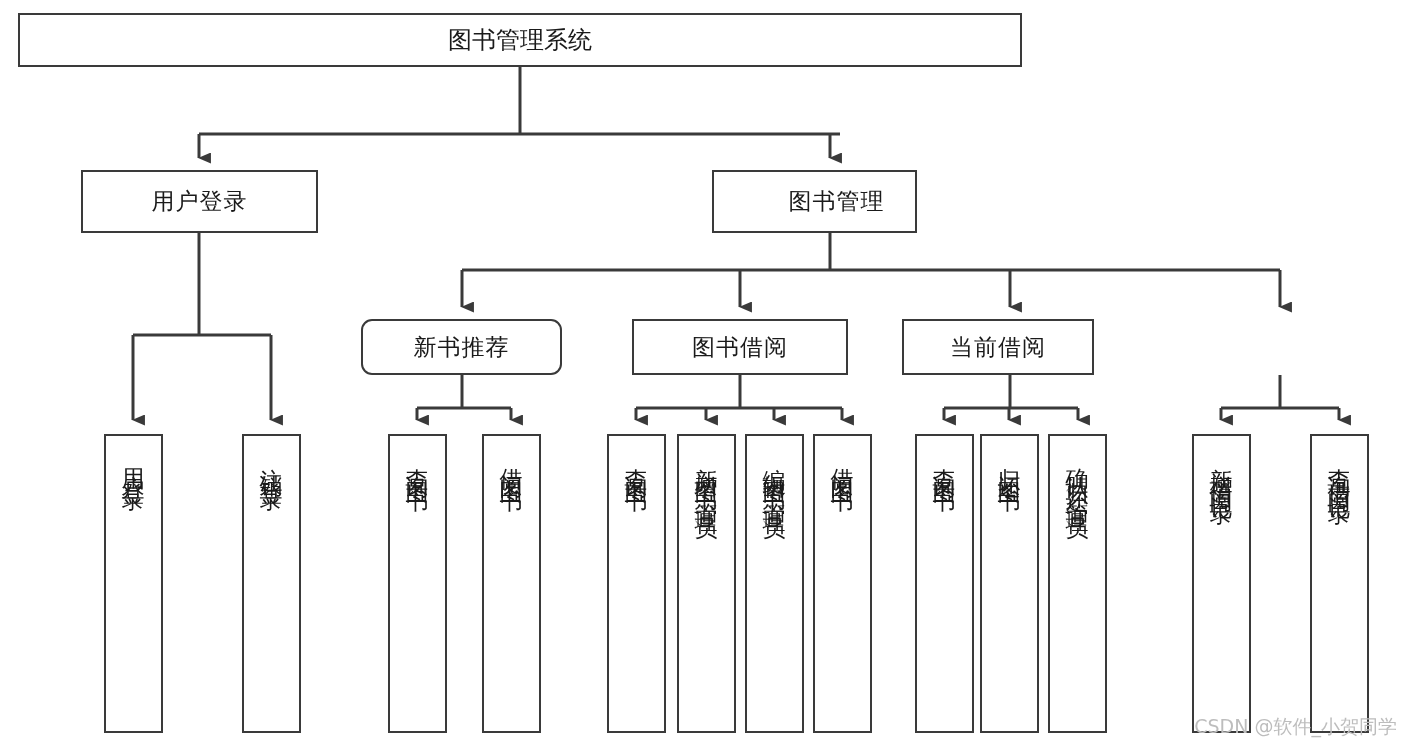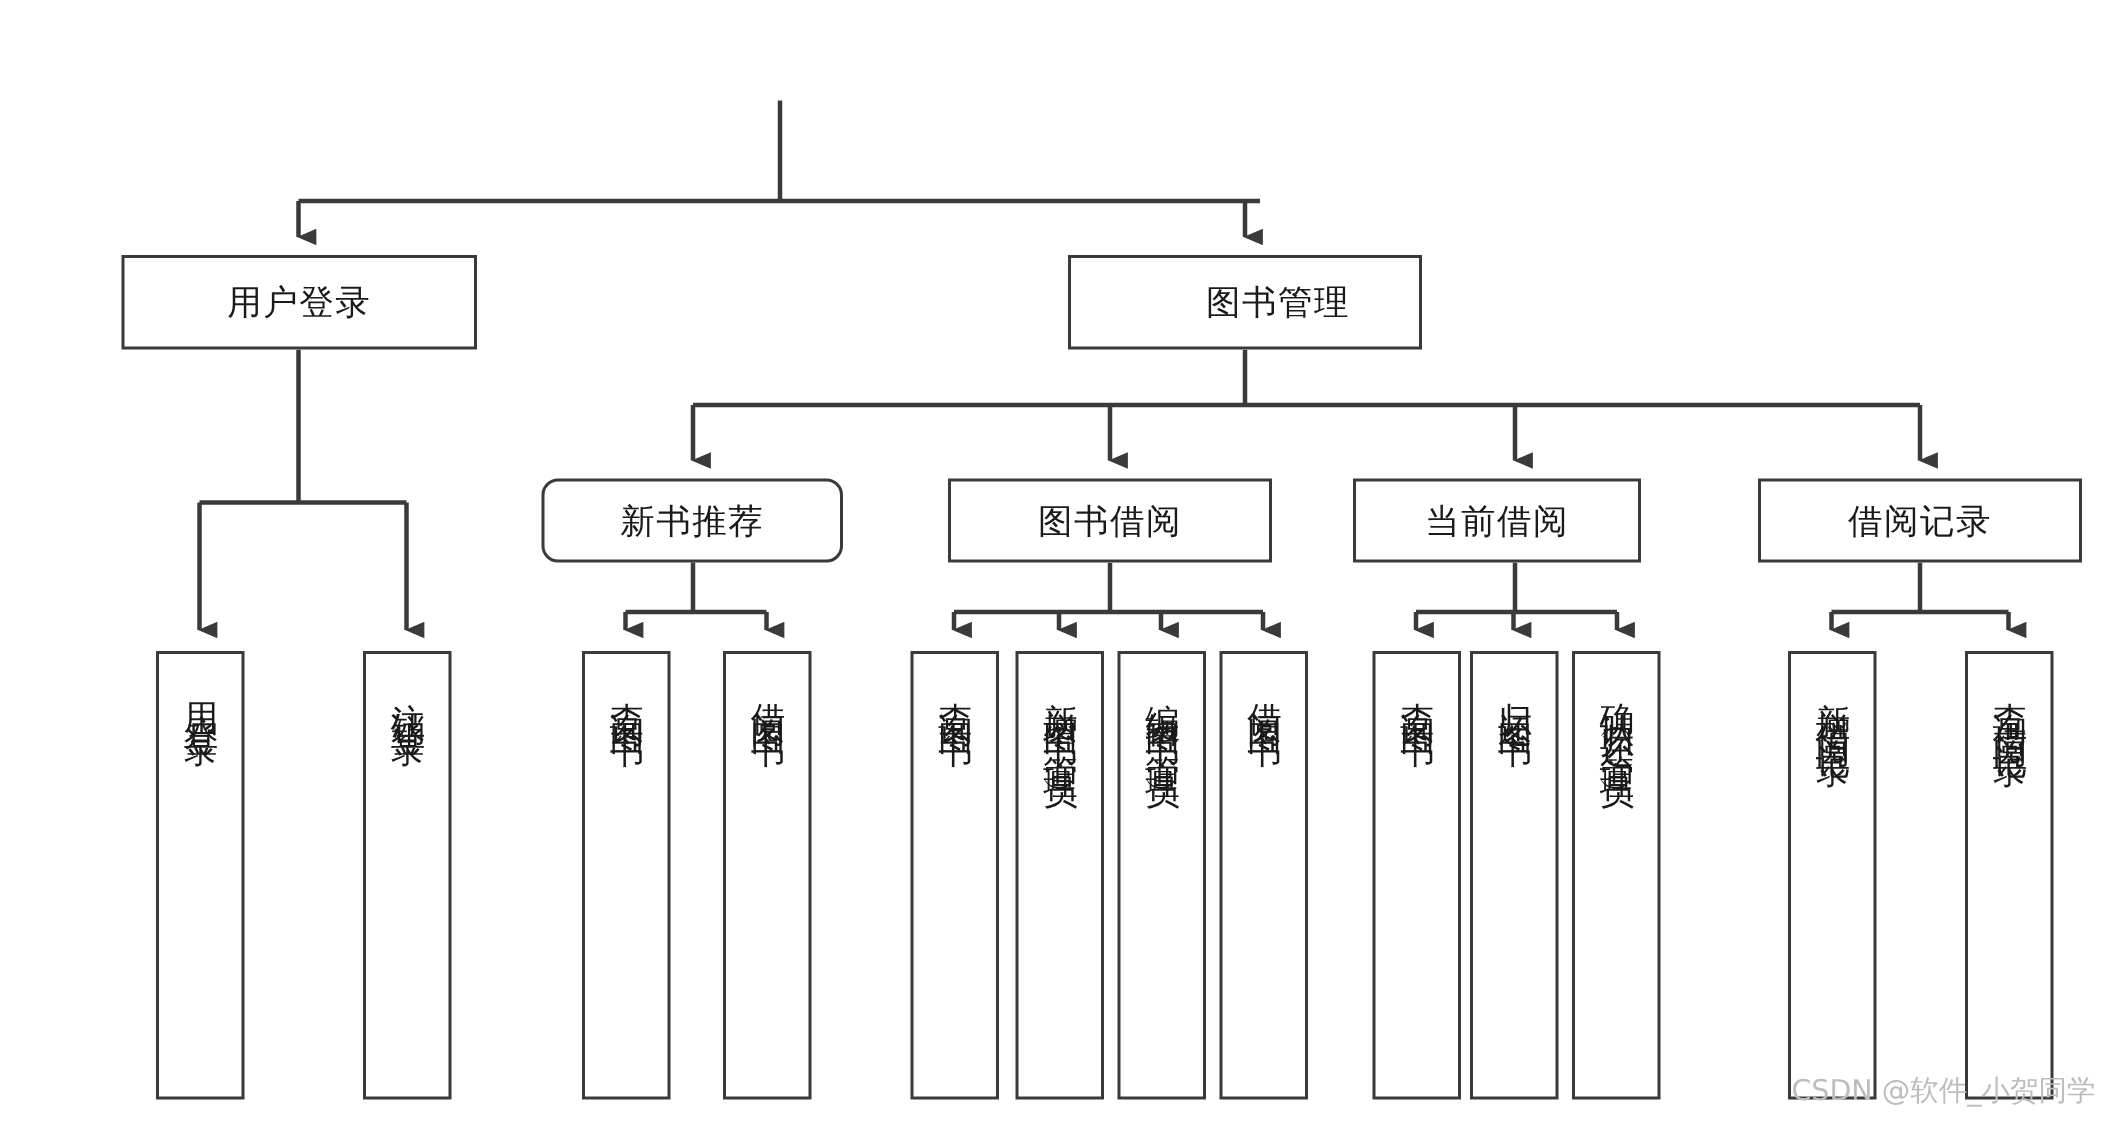--- a/index.html
+++ b/index.html
@@ -115,39 +115,39 @@
       <path d="M 1009 408 L 1009 420" marker-end="url(#arrow)"></path>
       <path d="M 1078 408 L 1078 420" marker-end="url(#arrow)"></path>
 
       <path d="M 1280 375 L 1280 408"></path>
       <path d="M 1221 408 L 1339 408"></path>
       <path d="M 1221 408 L 1221 420" marker-end="url(#arrow)"></path>
       <path d="M 1339 408 L 1339 420" marker-end="url(#arrow)"></path>
     </g>
   </svg>
 
+  <div class="node root" style="left:18px; top:13px; width:1004px; height:54px;">
+    <span>图书管理系统</span>
+  </div>
 
   <div class="node h" style="left:81px; top:170px; width:237px; height:63px;">
     <span>用户登录</span>
   </div>
-  <div class="node h" style="left:712px; top:170px; width:236px; height:63px;padding-left:44px;">
+  <div class="node h" style="left:712px; top:170px; width:205px; height:63px;padding-left:44px;">
     <span>图书管理</span>
   </div>
 
   <div class="node h" style="left:361px; top:319px; width:201px; height:56px;border-radius:11px;">
     <span>新书推荐</span>
   </div>
   <div class="node h" style="left:632px; top:319px; width:216px; height:56px;">
     <span>图书借阅</span>
   </div>
   <div class="node h" style="left:902px; top:319px; width:192px; height:56px;">
     <span>当前借阅</span>
-  </div>
-  <div class="node h" style="left:1172px; top:319px; width:216px; height:56px;">
-    <span>借阅记录</span>
   </div>
 
   <div class="node v" style="left:104px; top:434px; width:59px; height:299px;">
     <span class="vtext">用户登录</span>
   </div>
   <div class="node v" style="left:242px; top:434px; width:59px; height:299px;">
     <span class="vtext">注销登录</span>
   </div>
 
   <div class="node v" style="left:388px; top:434px; width:59px; height:299px;">

